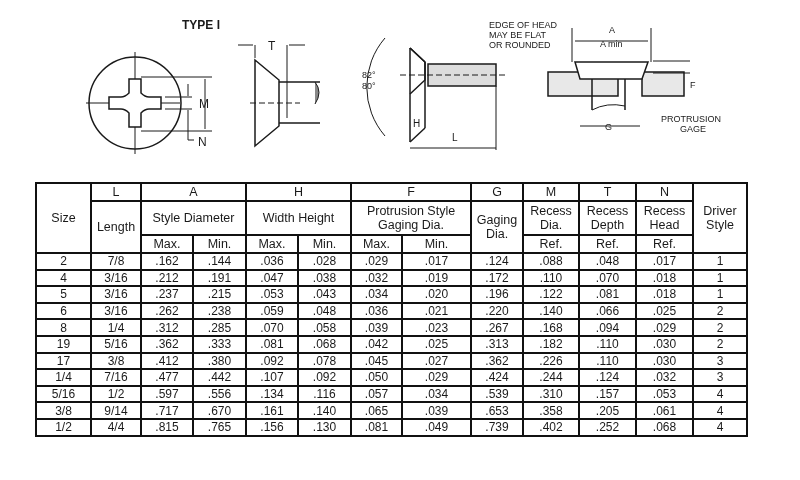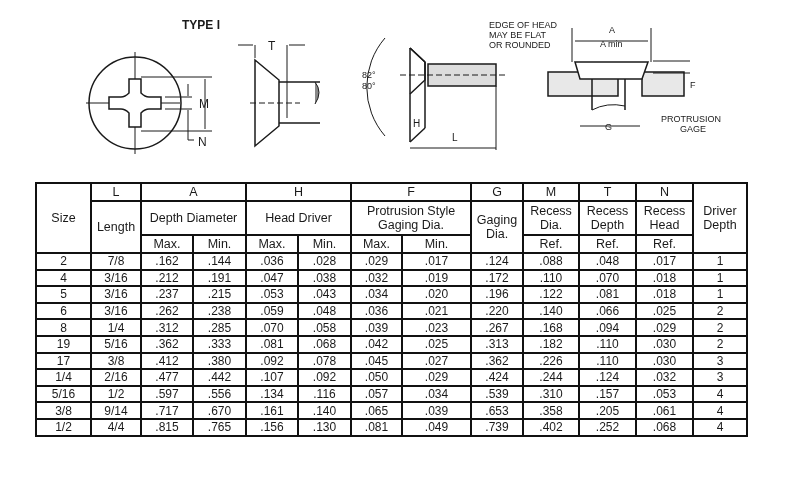--- a/index.html
+++ b/index.html
@@ -105,26 +105,26 @@
       <tr class="r-letter">
         <th rowspan="3" class="c-size">Size</th>
         <th class="c-len">L</th>
         <th colspan="2">A</th>
         <th colspan="2">H</th>
         <th colspan="2">F</th>
         <th class="c-g">G</th>
         <th class="c-m">M</th>
         <th class="c-t">T</th>
         <th class="c-n">N</th>
-        <th rowspan="3" class="c-d">Driver Depth</th>
+        <th rowspan="3" class="c-d">Driver Style</th>
       </tr>
       <tr class="r-name">
         <th rowspan="2">Length</th>
-        <th colspan="2">Depth Diameter</th>
-        <th colspan="2">Head Driver</th>
+        <th colspan="2">Style Diameter</th>
+        <th colspan="2">Width Height</th>
         <th colspan="2">Protrusion Style Gaging Dia.</th>
         <th rowspan="2">Gaging Dia.</th>
         <th>Recess Dia.</th>
         <th>Recess Depth</th>
         <th>Recess Head</th>
       </tr>
       <tr class="r-sub">
         <th class="c-amax">Max.</th>
         <th class="c-amin">Min.</th>
         <th class="c-hmax">Max.</th>
@@ -237,21 +237,21 @@
           <td>.045</td>
           <td>.027</td>
           <td>.362</td>
           <td>.226</td>
           <td>.110</td>
           <td>.030</td>
           <td>3</td>
         </tr>
       <tr>
           <td>1/4</td>
-          <td>2/16</td>
+          <td>7/16</td>
           <td>.477</td>
           <td>.442</td>
           <td>.107</td>
           <td>.092</td>
           <td>.050</td>
           <td>.029</td>
           <td>.424</td>
           <td>.244</td>
           <td>.124</td>
           <td>.032</td>

